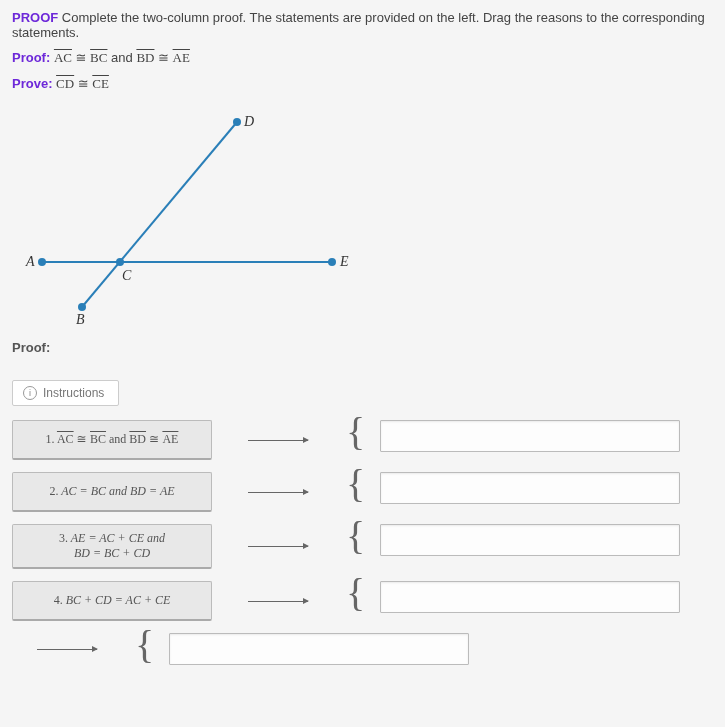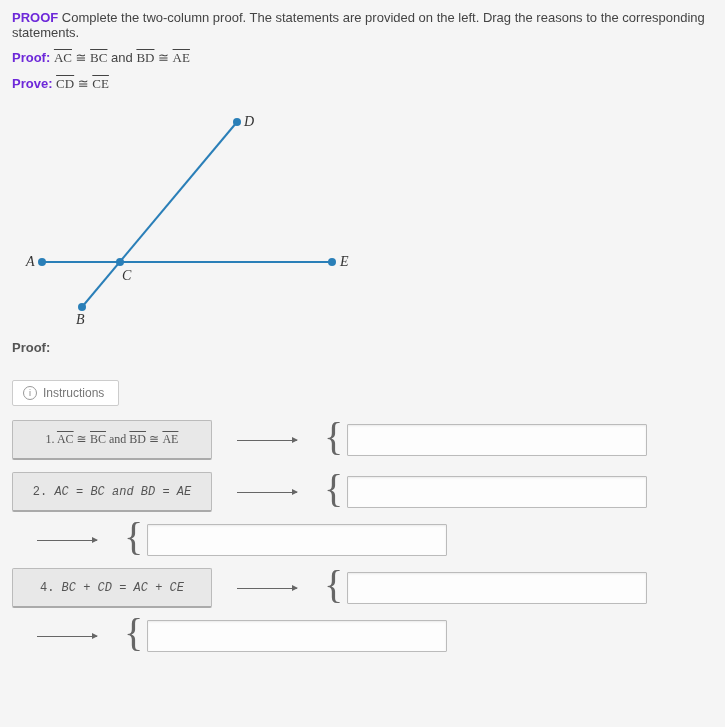--- a/index.html
+++ b/index.html
@@ -8,21 +8,21 @@
     background: #f5f5f5;
     width: 725px;
     height: 727px;
     overflow: hidden;
     padding: 10px 12px;
     color: #444;
     font-size: 13px;
   }
   .header-line { margin-bottom: 10px; }
   .label-bold { font-weight: bold; color: #6d28d9; }
-  .math { font-family: Liberation Mono, monospace; font-style: italic; }
+  .math { font-family: Liberation Serif, serif; font-style: italic; }
   .overline { text-decoration: overline; font-family: 'Times New Roman', serif; }
 
   .diagram {
     position: relative;
     width: 360px;
     height: 230px;
     margin: 8px 0 8px 0;
   }
   .diagram svg { overflow: visible; }
 
@@ -33,21 +33,21 @@
     padding: 5px 14px 5px 10px; border-radius: 2px;
     color: #777; font-size: 12px; margin-bottom: 14px;
   }
   .instructions .circ {
     display: inline-flex; align-items: center; justify-content: center;
     width: 14px; height: 14px; border: 1px solid #999; border-radius: 50%;
     font-size: 9px; color: #888;
   }
 
   .proof-row {
-    display: flex; align-items: center; margin-bottom: 12px;
+    display: flex; margin-bottom: 12px; gap: 11px;
   }
   .stmt-box {
     width: 200px; min-height: 40px;
     background: #e8e8e8;
     border: 1px solid #bbb;
     border-bottom: 2px solid #aaa;
     border-radius: 2px;
     display: flex; align-items: center; justify-content: center;
     padding: 6px 8px;
     font-size: 12px; color: #555;
@@ -166,20 +166,27 @@
     </span>
   </div>
   <div class="arrow-area">
       <div class="arrow-line"></div>
     </div>
   <div class="brace">{</div>
   <div class="drop-box"></div>
 </div>
 
 <div class="proof-row">
+  <div class="stmt-box">
+    <span class="math" style="text-align:center">
+      <span style="font-style:normal">3.</span>
+      <span>AE = AC + CE and</span><br>
+      <span>BD = BC + CD</span>
+    </span>
+  </div>
   <div class="arrow-area">
       <div class="arrow-line"></div>
     </div>
   <div class="brace">{</div>
   <div class="drop-box"></div>
 </div>
 
 <div class="proof-row">
   <div class="stmt-box">
     <span class="math">

